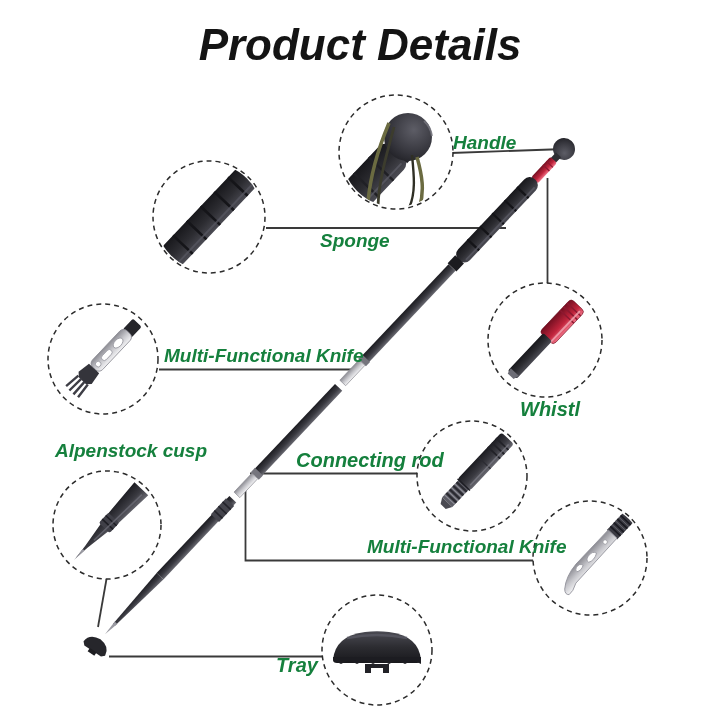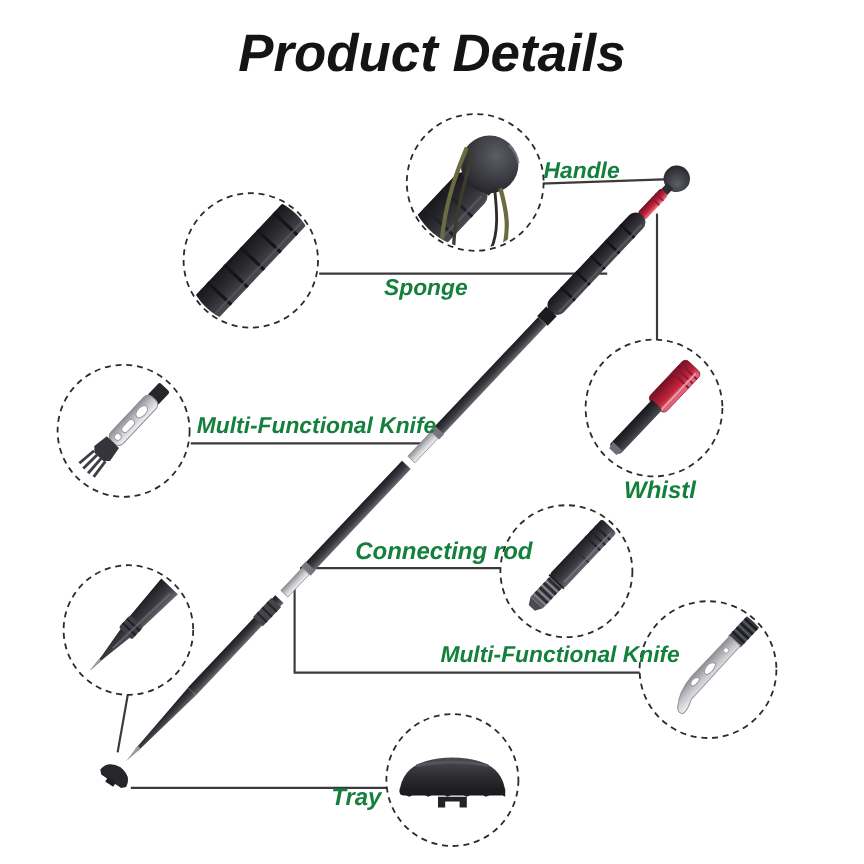--- a/index.html
+++ b/index.html
@@ -231,15 +231,16 @@
   </svg>
 
   <h1 class="title">Product Details</h1>
 
   <div class="lbl" style="left:453px;top:133px;font-size:19px;">Handle</div>
   <div class="lbl" style="left:272px;top:231px;font-size:19px;margin-left:48px;">Sponge</div>
   <div class="lbl" style="left:164px;top:346px;font-size:19px;">Multi-Functional Knife</div>
   <div class="lbl" style="left:520px;top:399px;font-size:20px;">Whistl</div>
   <div class="lbl" style="left:296px;top:450px;font-size:20px;">Connecting rod</div>
   <div class="lbl" style="left:367px;top:537px;font-size:19px;">Multi-Functional Knife</div>
+  <div class="lbl" style="left:55px;top:441px;font-size:19px;">Alpenstock cusp</div>
   <div class="lbl" style="left:276px;top:655px;font-size:20px;">Tray</div>
 
 </div>
 
 </body></html>

